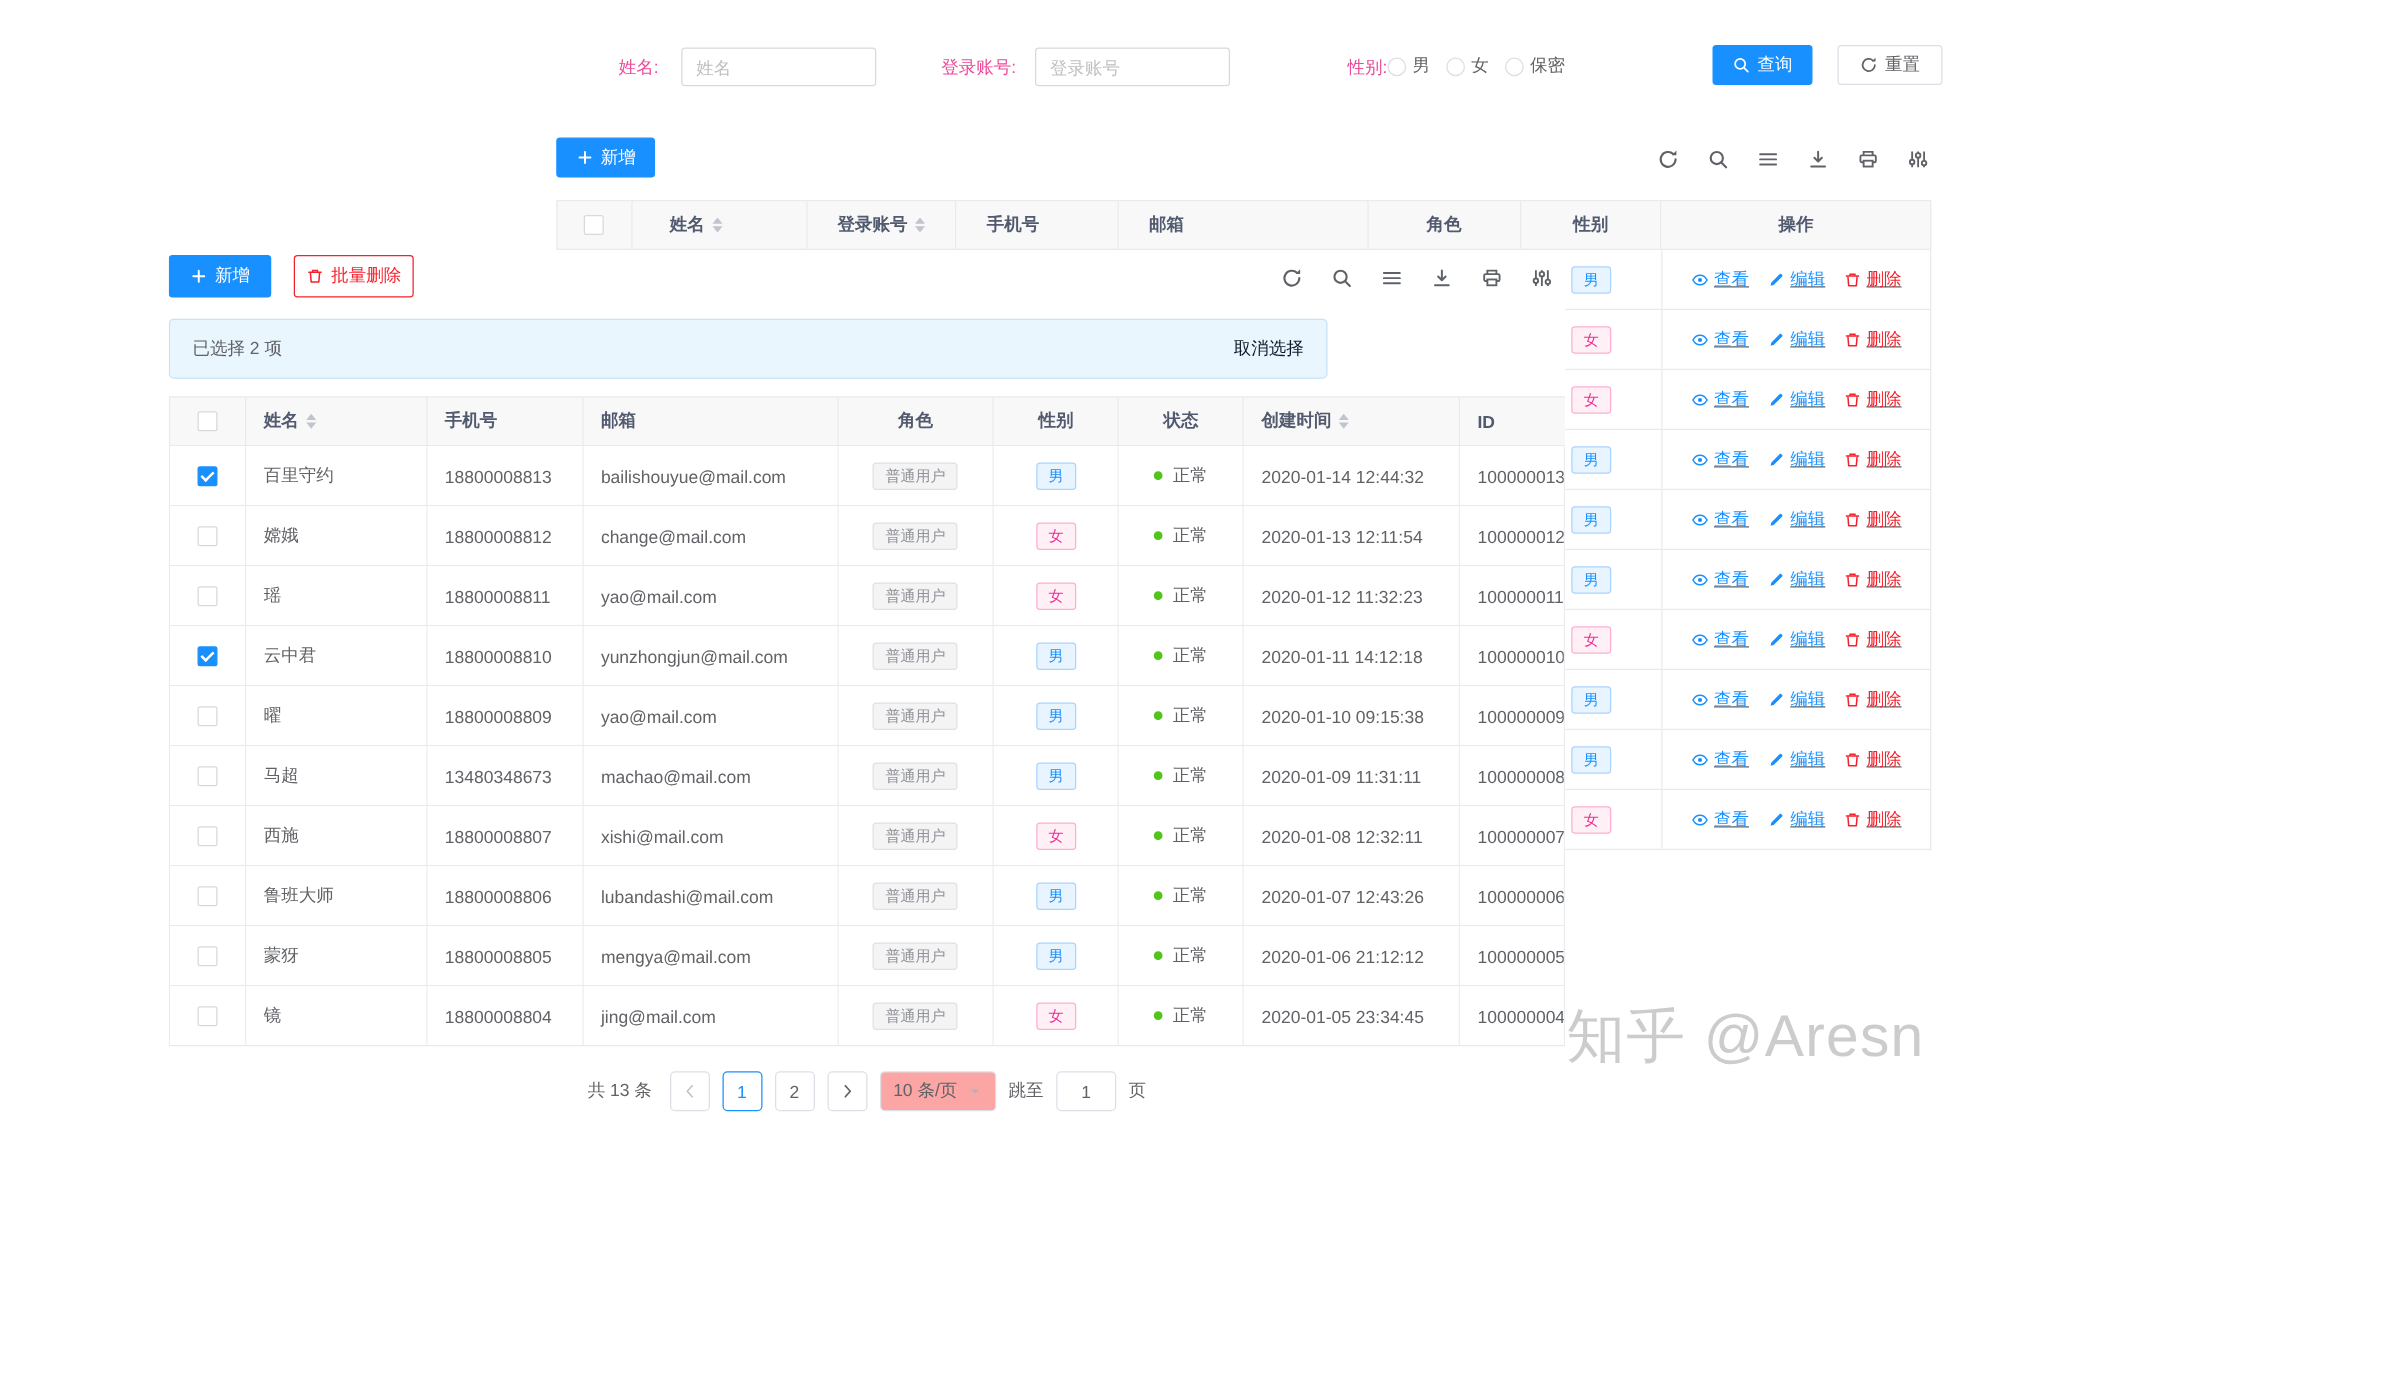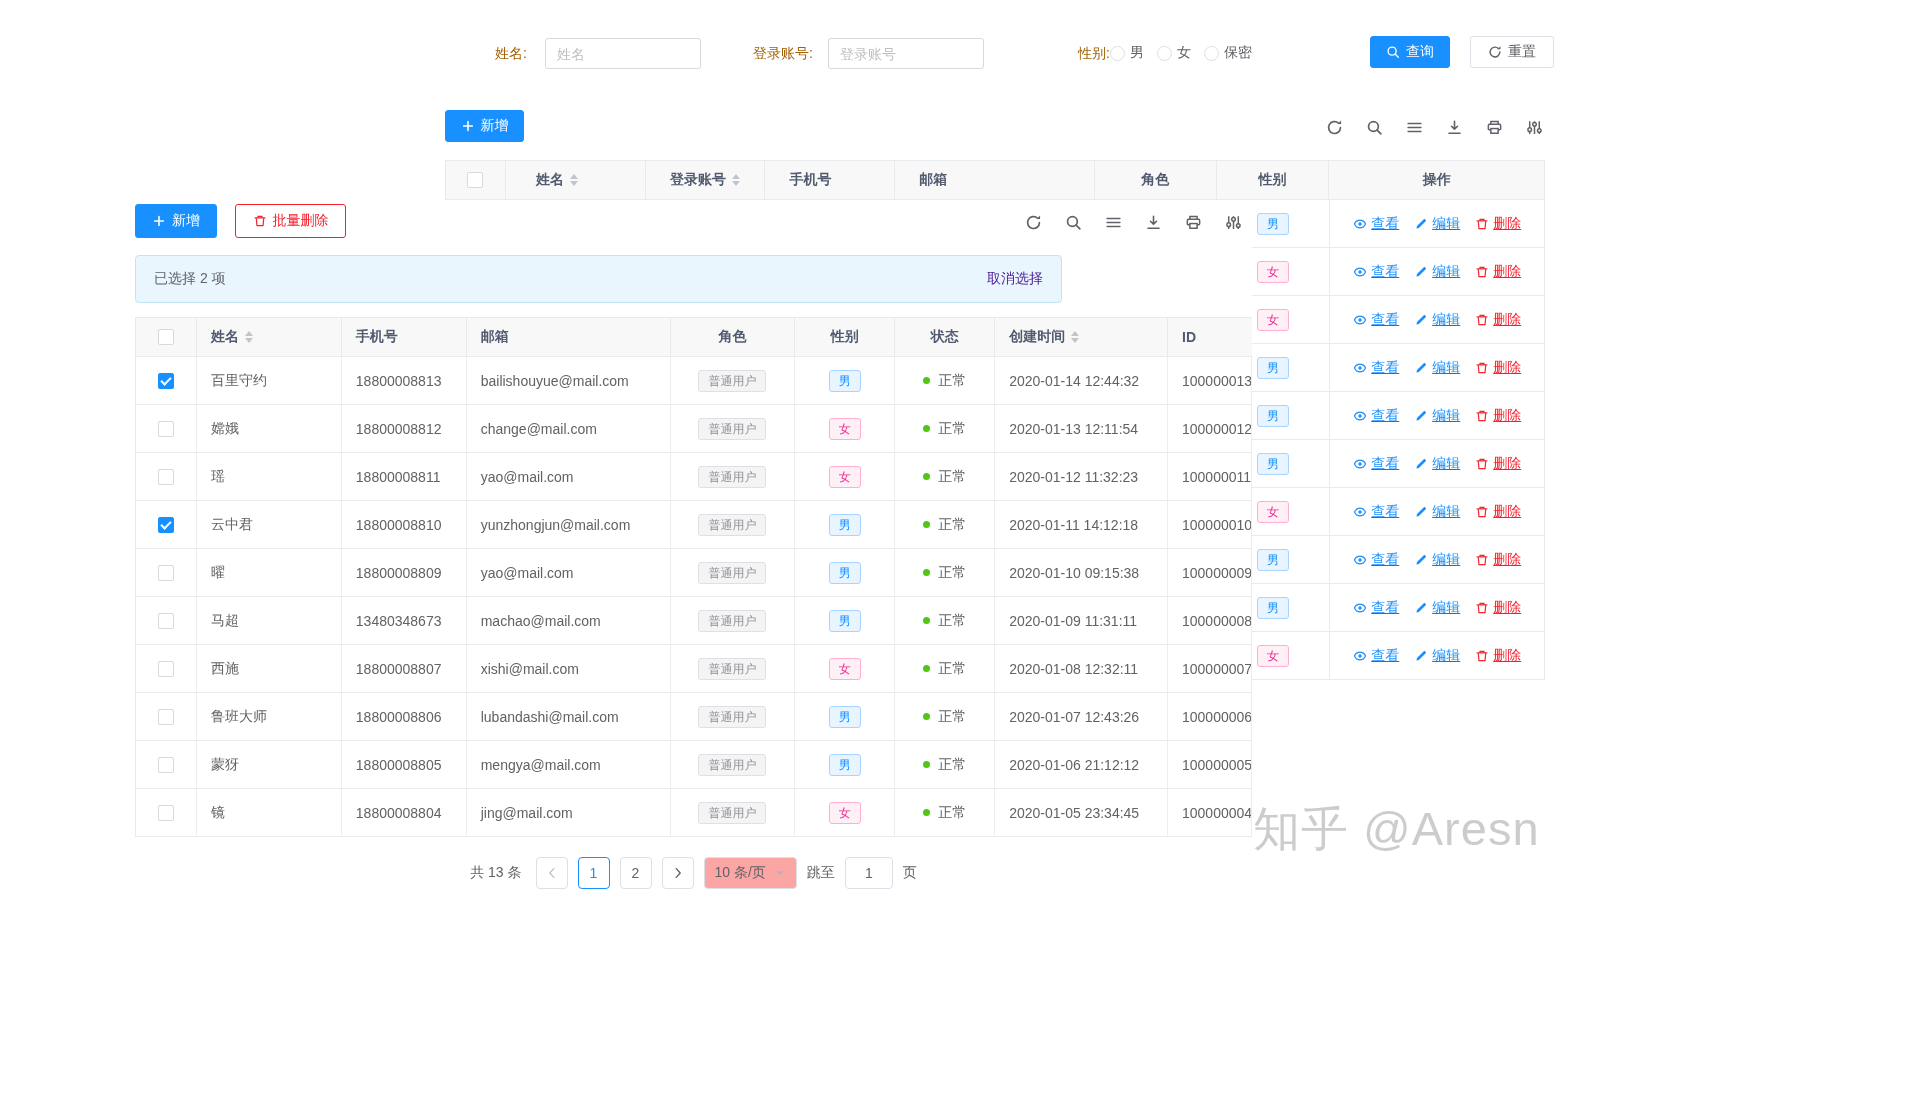--- a/index.html
+++ b/index.html
@@ -9,21 +9,21 @@
   
   .btn{display:inline-flex;align-items:center;justify-content:center;gap:6px;border-radius:3px;font-size:14px;cursor:pointer;border:1px solid transparent;box-sizing:border-box;background:#fff;white-space:nowrap;}
   .btn-primary{background:#1890ff;border-color:#1890ff;color:#fff;}
   .btn-plain{border-color:#dcdfe6;color:#606266;}
   .btn-danger{border-color:#f5222d;color:#f5222d;}
   .bicon{width:14px;height:14px;display:inline-flex;}
   .bicon svg{width:100%;height:100%;display:block;}
 
   .f-input{position:absolute;top:38px;height:31px;width:156px;border:1px solid #d9d9d9;border-radius:3px;padding:0 11px;font-size:14px;color:#606266;box-sizing:border-box;outline:none;background:#fff;}
   .f-input::placeholder{color:#bfbfbf;}
-  .f-label{position:absolute;top:45px;color:#a16207;}
+  .f-label{position:absolute;top:45px;color:#ec4899;}
 
   .radio{width:15px;height:15px;border:1px solid #dcdfe6;border-radius:50%;background:#fff;display:inline-block;box-sizing:border-box;}
   .radio-item{display:inline-flex;align-items:center;gap:5px;}
 
   .checkbox{width:16px;height:16px;border:1px solid #d9d9d9;border-radius:2px;background:#fff;display:inline-block;position:relative;box-sizing:border-box;cursor:pointer;}
   .checkbox.checked{background:#1890ff;border-color:#1890ff;}
   .checkbox.checked::after{content:"";position:absolute;left:4.5px;top:1px;width:4px;height:8px;border:solid #fff;border-width:0 2px 2px 0;transform:rotate(45deg);}
 
   .tag{display:inline-block;height:22px;line-height:20px;padding:0 9px;font-size:12px;border-radius:3px;border:1px solid transparent;box-sizing:border-box;white-space:nowrap;}
   .tag-role{color:#909399;background:#f4f4f5;border-color:#e0e0e3;}
@@ -70,24 +70,24 @@
   .bg-actions{border-left:1px solid #e8eaec;display:flex;align-items:center;justify-content:center;gap:15px;text-decoration:underline;}
   .act{display:inline-flex;align-items:center;gap:4px;cursor:pointer;font-size:14px;white-space:nowrap;}
   .act-view,.act-edit{color:#1890ff;}
   .act-delete{color:#f5222d;}
   .aicon{width:14px;height:14px;display:inline-flex;}
   .aicon svg{width:100%;height:100%;display:block;}
 
   
   .panel{position:absolute;left:135px;top:200px;width:1117px;height:702px;background:#fff;z-index:5;overflow:hidden;}
   #p-add{position:absolute;left:0;top:4px;width:82px;height:34px;}
-  #p-batch{position:absolute;left:100px;top:4px;width:111px;height:34px;}
+  #p-batch{position:absolute;left:100px;top:4px;width:96px;height:34px;}
   #panel-toolbar{position:absolute;top:14px;right:10px;}
   .alert{position:absolute;left:0;top:55px;width:927px;height:48px;box-sizing:border-box;background:#e9f6fe;border:1px solid #c3e3f9;border-radius:4px;display:flex;align-items:center;justify-content:space-between;padding:0 18px;}
-  .alert-link{color:#4c1d95;cursor:pointer;text-decoration:none;margin-left:36px;}
+  .alert-link{color:#0f172a;cursor:pointer;text-decoration:none;margin-left:36px;}
   #p-thead{position:absolute;left:0;top:117px;width:1117px;border-right:none;}
   #p-tbody{position:absolute;left:0;top:157px;width:1117px;border-left:1px solid #e8eaec;box-sizing:border-box;}
   .p-row{height:48px;display:flex;border-bottom:1px solid #e8eaec;background:#fff;box-sizing:border-box;}
   .pc0{width:61px;}.pc1{width:145px;}.pc2{width:125px;}.pc3{width:204px;}.pc4{width:125px;}.pc5{width:100px;}.pc6{width:100px;}.pc7{width:173px;}.pc8{width:84px;flex:none;}
   .pcell{display:flex;align-items:center;padding:0 14px;box-sizing:border-box;border-right:1px solid #ebeef0;height:100%;overflow:hidden;white-space:nowrap;}
   .pcell.ctr{justify-content:center;padding:0;}
 
   
   .pg{position:absolute;left:0;top:657px;width:1117px;display:flex;align-items:center;justify-content:center;gap:10px;}
   .pg-total{margin-right:4px;color:#606266;}

